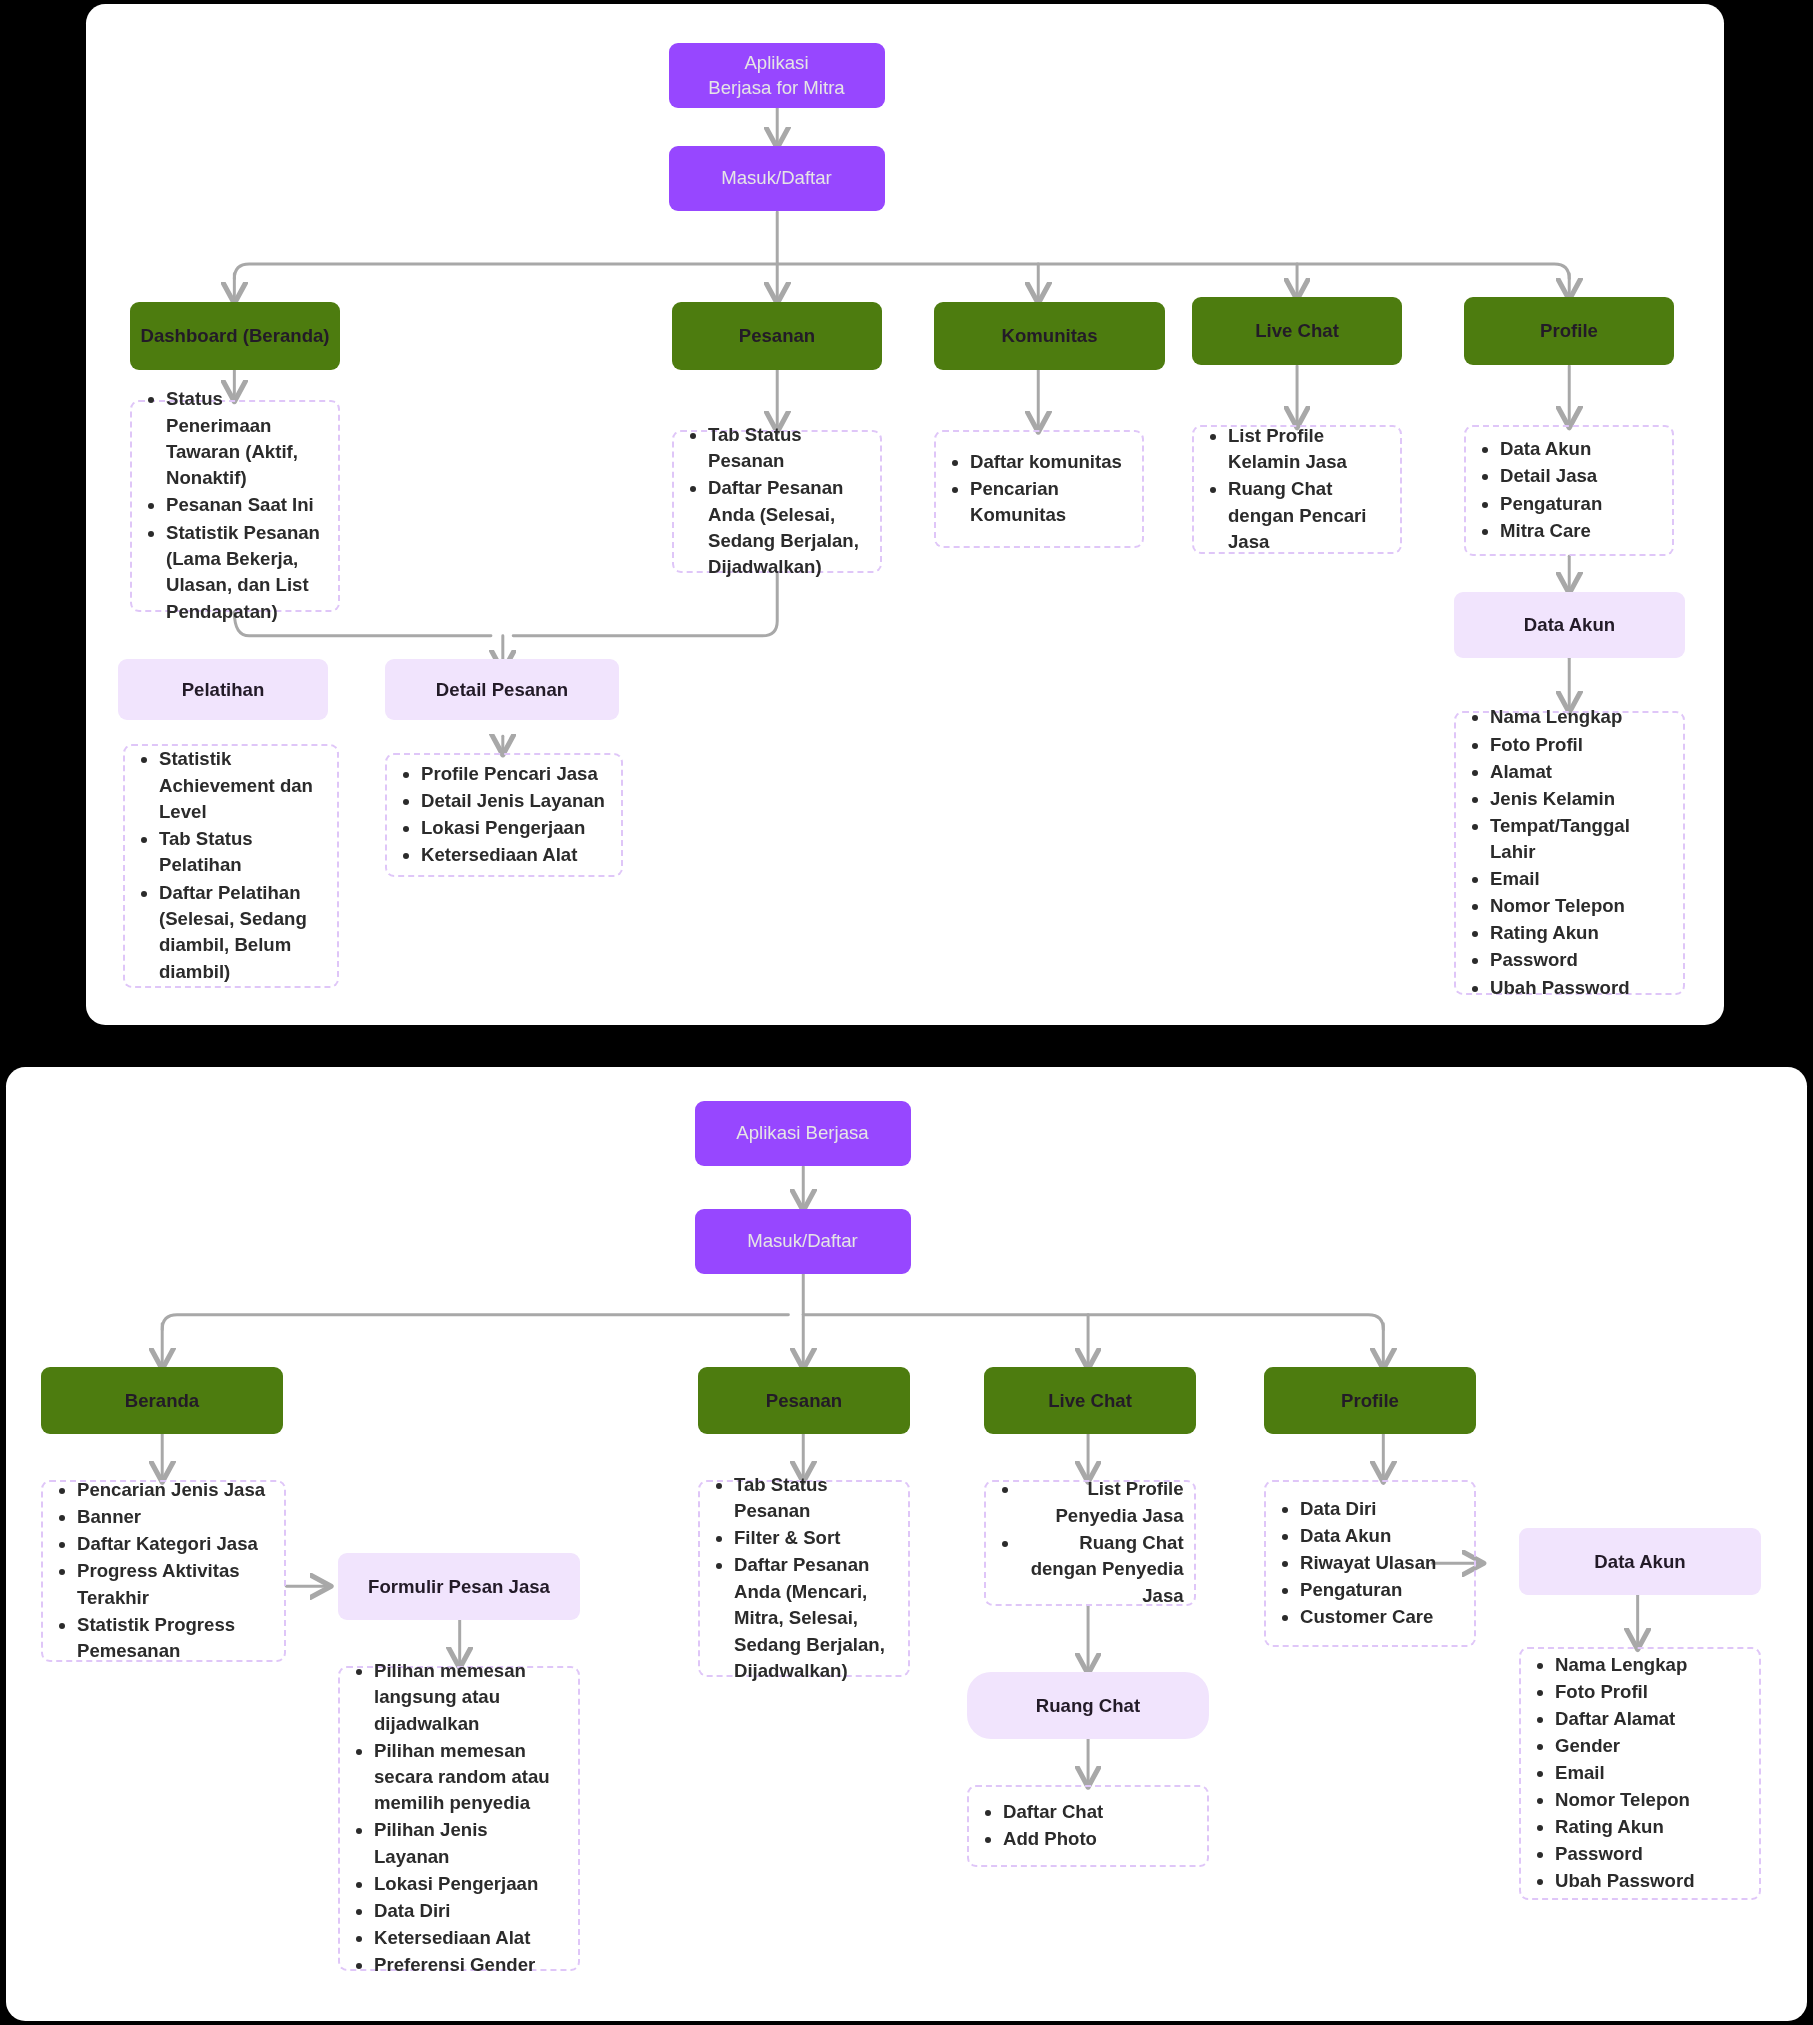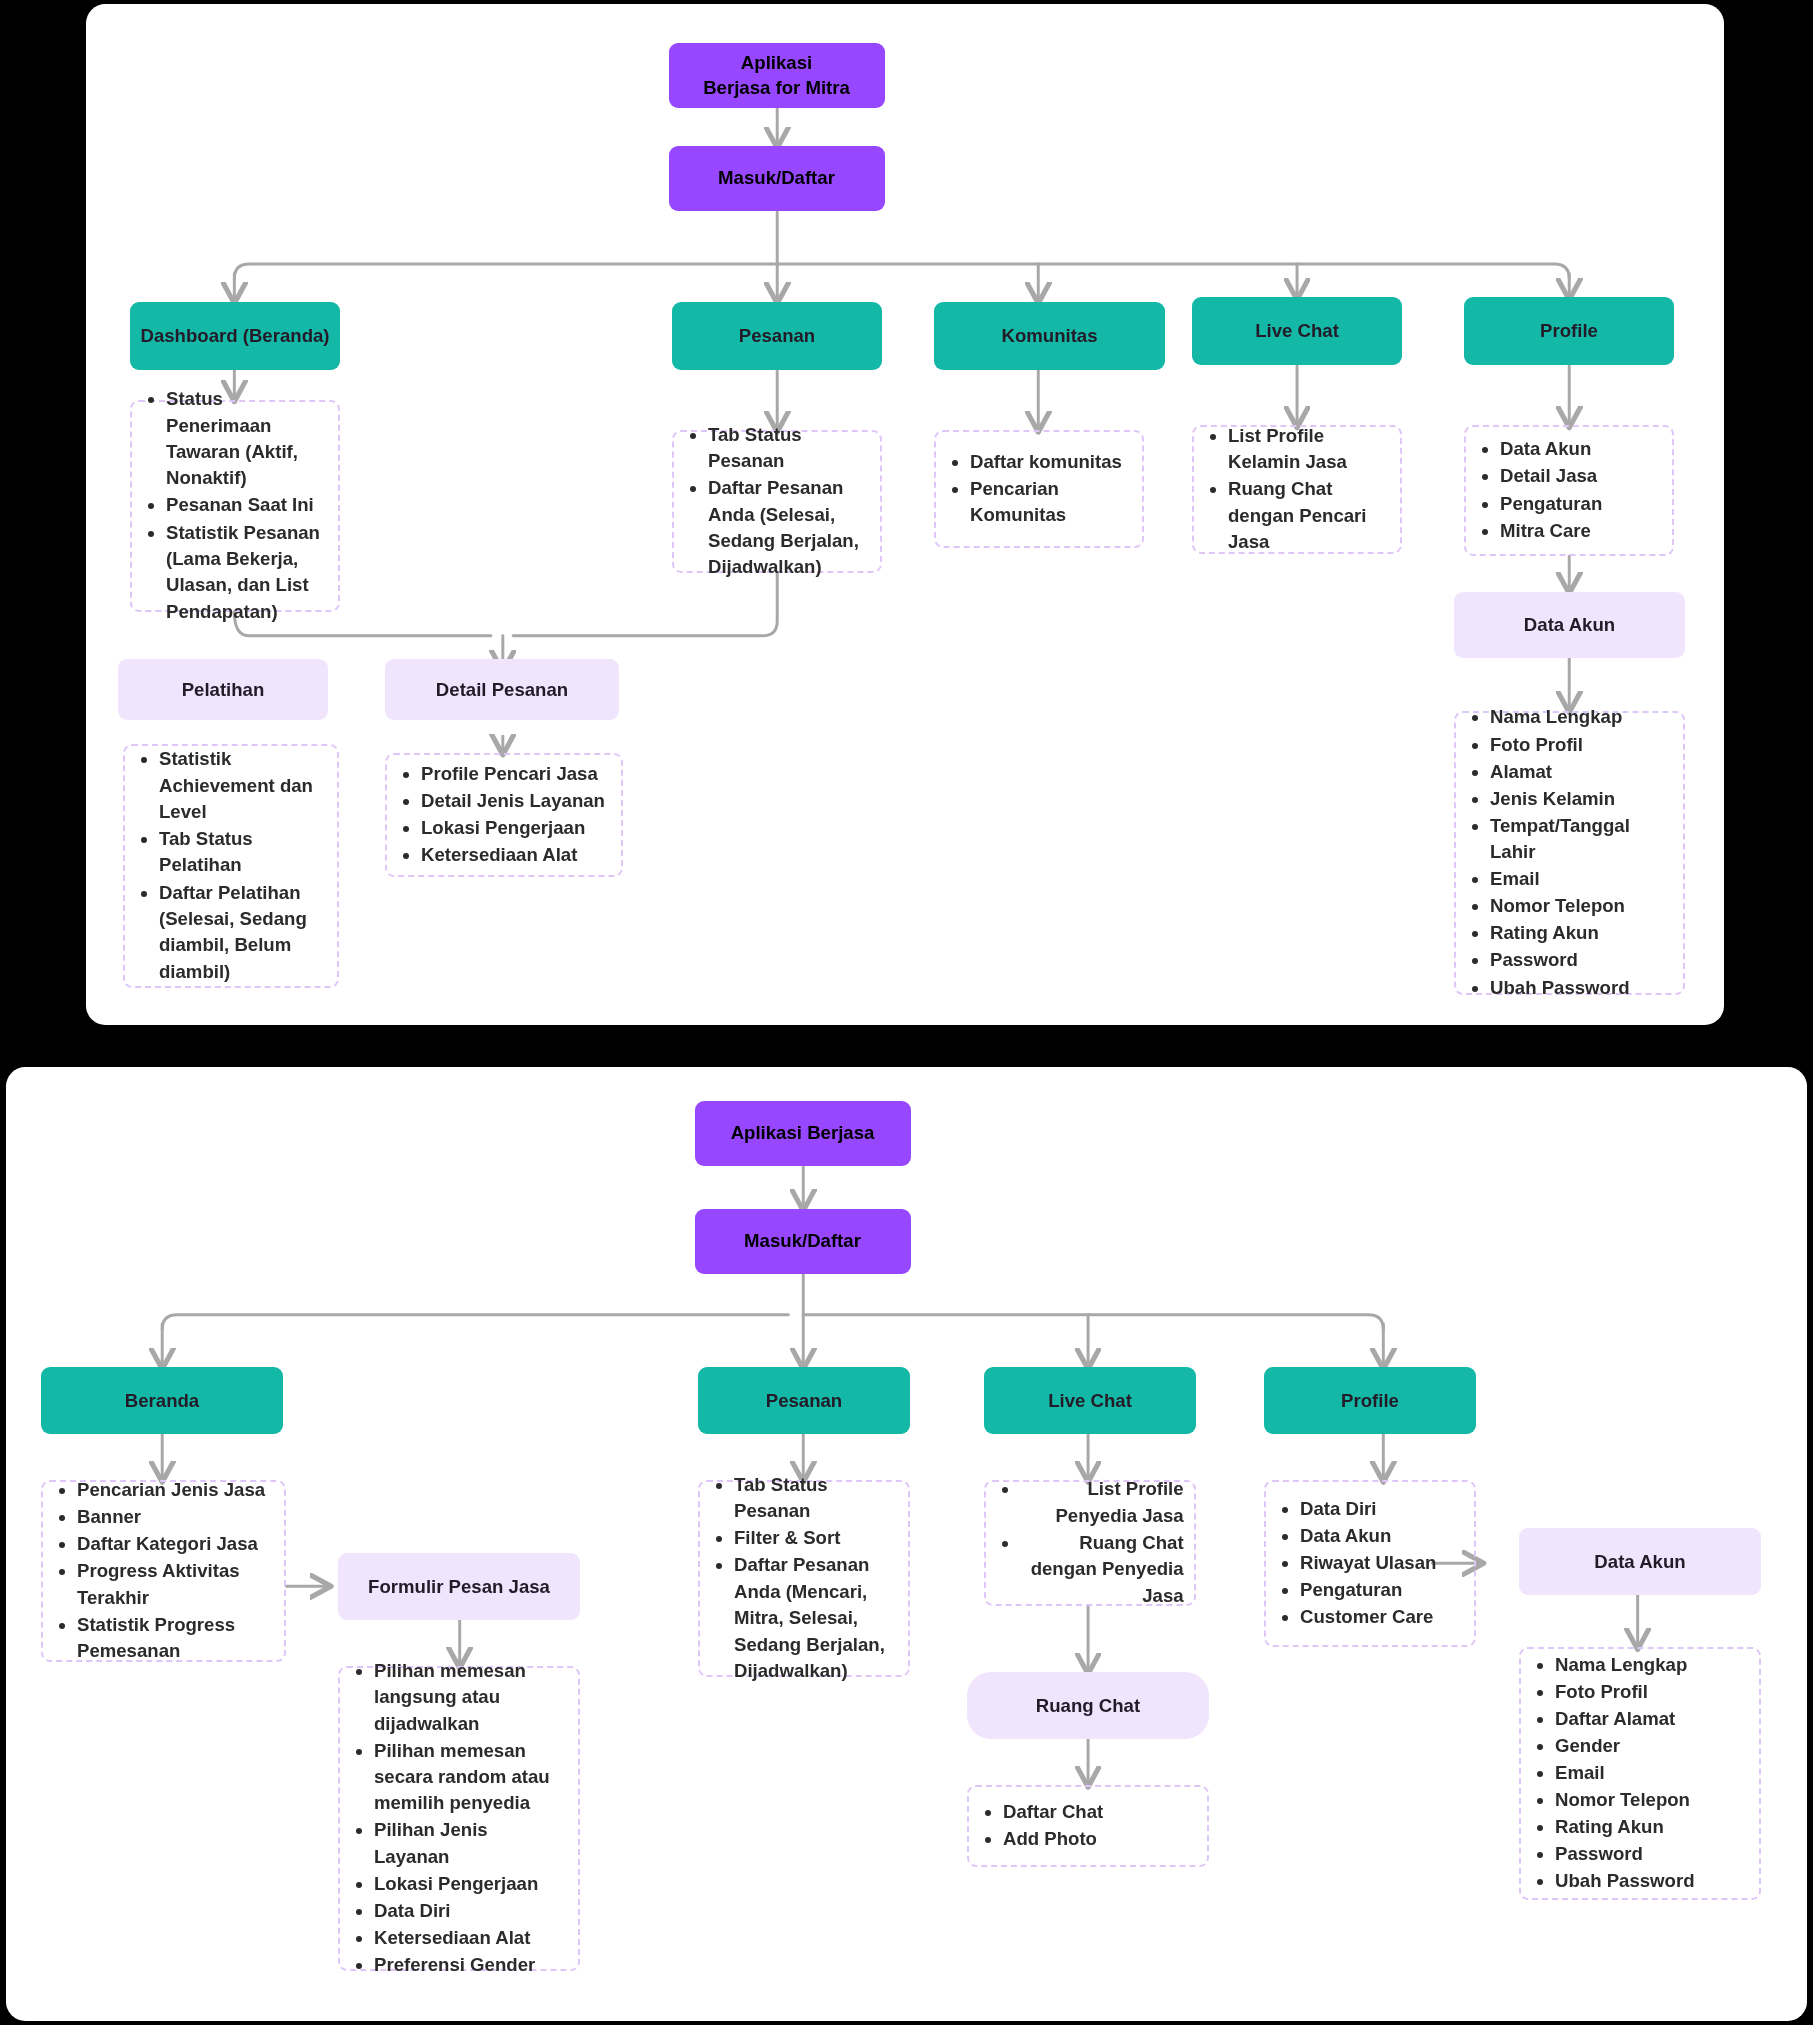--- a/index.html
+++ b/index.html
@@ -23,28 +23,28 @@
     position: absolute;
     border-radius: 9px;
     display: flex;
     align-items: center;
     justify-content: center;
     text-align: center;
     padding: 4.5px 9px;
   }
   .node-root {
     background: #9747FF;
-    color: #000000;
-    font-weight: bold;
+    color: #e5e5e5;
+    font-weight: normal;
     font-size: 18.6px;
     line-height: 1.3;
     padding-left: 8px;
   }
   .node-mid {
-    background: #14b8a6;
+    background: #4d7c0f;
     color: #231B28;
     font-weight: bold;
     font-size: 18.6px;
   }
   .node-sub {
     background: #F1E4FD;
     color: #231B28;
     font-weight: bold;
     font-size: 18.6px;
   }

